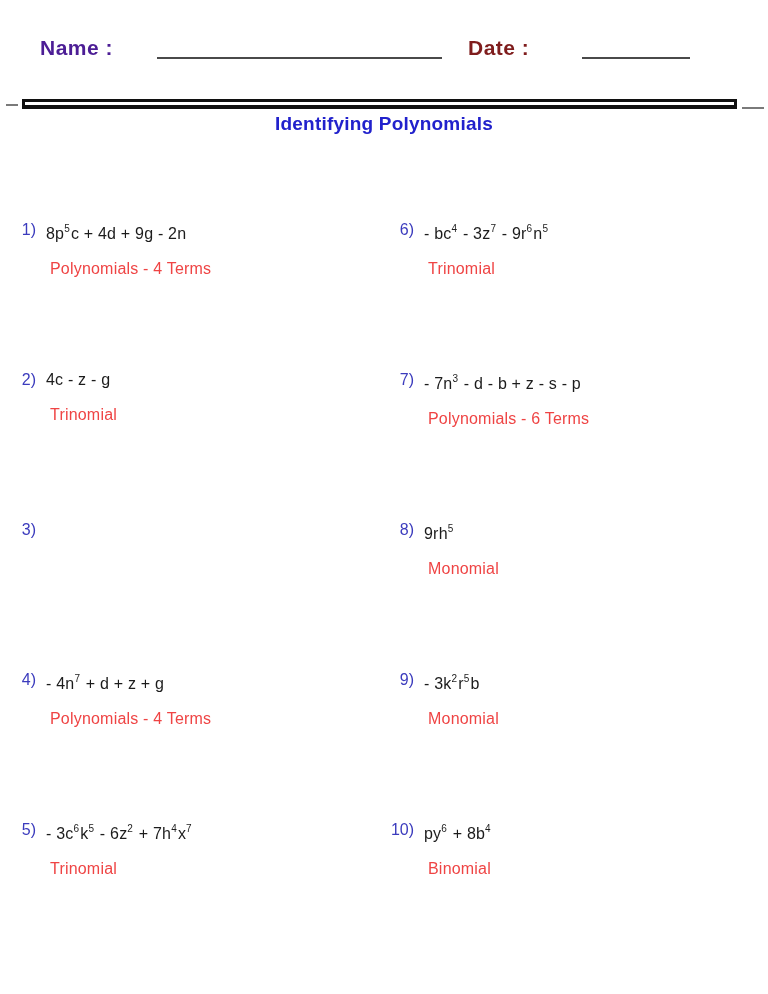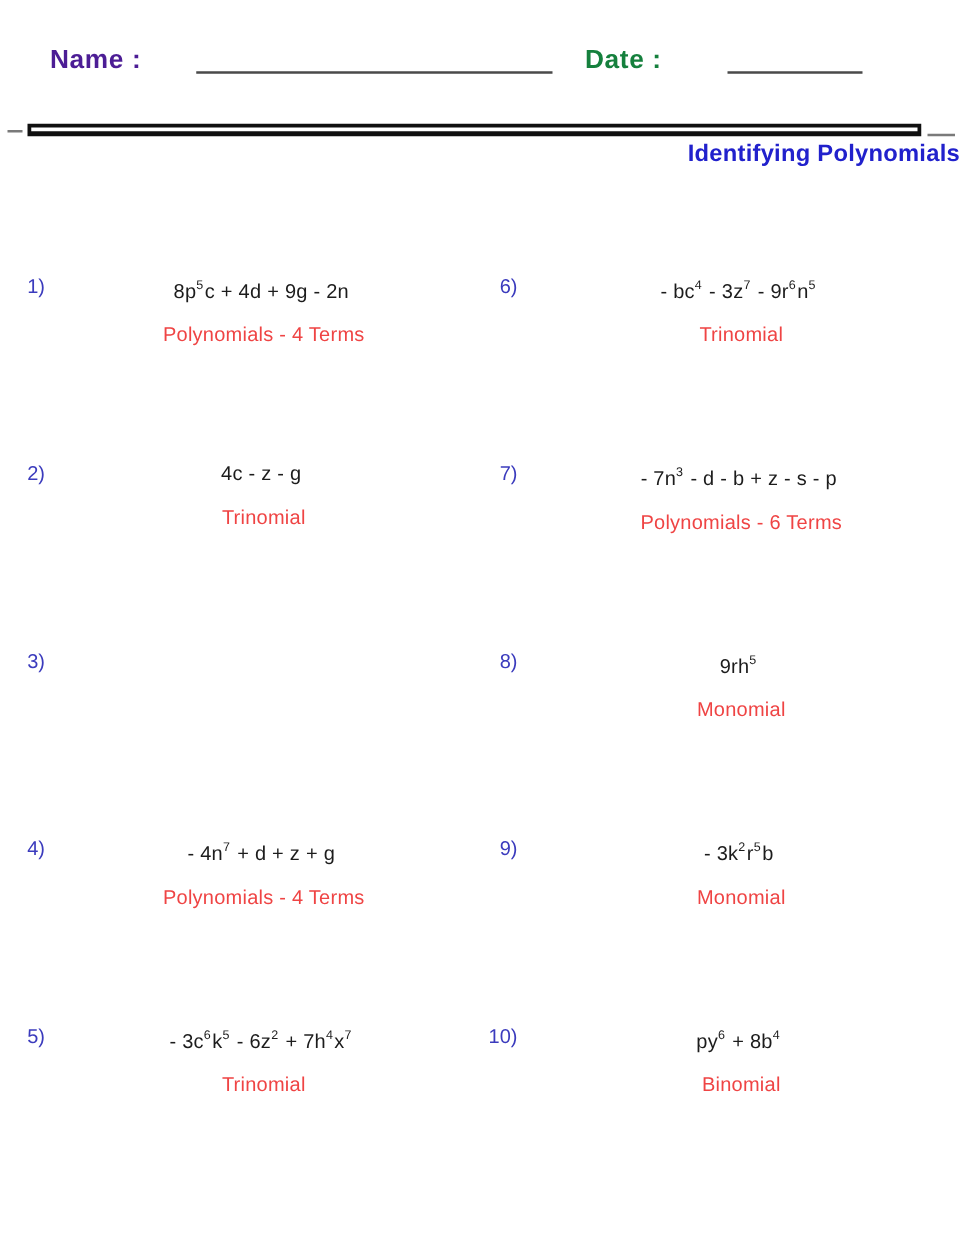--- a/index.html
+++ b/index.html
@@ -15,21 +15,21 @@
   .name-label{
     position:absolute;left:40px;top:36px;
     font-size:21px;font-weight:bold;color:#4c1d95;letter-spacing:.5px;
   }
   .name-line{
     position:absolute;left:157px;top:57px;width:285px;height:0;
     border-top:2px solid #4a4a4a;
   }
   .date-label{
     position:absolute;left:468px;top:36px;
-    font-size:21px;font-weight:bold;color:#15803d;letter-spacing:.5px;
+    font-size:21px;font-weight:bold;color:#7f1d1d;letter-spacing:.5px;
   }
   .date-line{
     position:absolute;left:582px;top:57px;width:108px;height:0;
     border-top:2px solid #4a4a4a;
   }
   
   .rule{
     position:absolute;left:22px;top:99px;width:709px;height:3px;
     background:#ffffff;
     border:3px solid #101010;border-bottom-width:4px;
@@ -38,39 +38,39 @@
     position:absolute;left:6px;top:104px;width:12px;height:0;
     border-top:2px solid #7a7a7a;
   }
   .rule-dash-right{
     position:absolute;left:742px;top:107px;width:22px;height:0;
     border-top:2px solid #7a7a7a;
   }
   
   .title{
     position:absolute;left:0;right:0;top:113px;
-    text-align:right;font-size:19px;font-weight:bold;
+    text-align:center;font-size:19px;font-weight:bold;
     color:#2121cc;letter-spacing:.2px;
   }
   .instruction{
     position:absolute;left:37px;top:163px;
     font-size:15px;font-weight:bold;color:#101010;
   }
   
   .col{position:absolute;top:218px;}
   .col-left{left:12px;width:360px;}
   .col-right{left:378px;width:380px;}
   .problem{height:150px;display:flex;align-items:flex-start;}
   .problem-number{
     flex:0 0 auto;text-align:right;margin-right:10px;
     font-size:16px;color:#3b3bbd;line-height:24px;
   }
   .col-left .problem-number{width:24px;}
   .col-right .problem-number{width:36px;}
-  .problem-body{flex:1 1 auto;text-align:center;}
+  .problem-body{flex:1 1 auto;}
   .expression{
     font-size:16px;color:#1c1c1c;line-height:24px;letter-spacing:.2px;
     white-space:nowrap;
   }
   .expression sup{
     font-size:10px;position:relative;top:-1px;vertical-align:super;
     margin-right:1px;
   }
   .answer{
     margin-top:14px;margin-left:4px;

